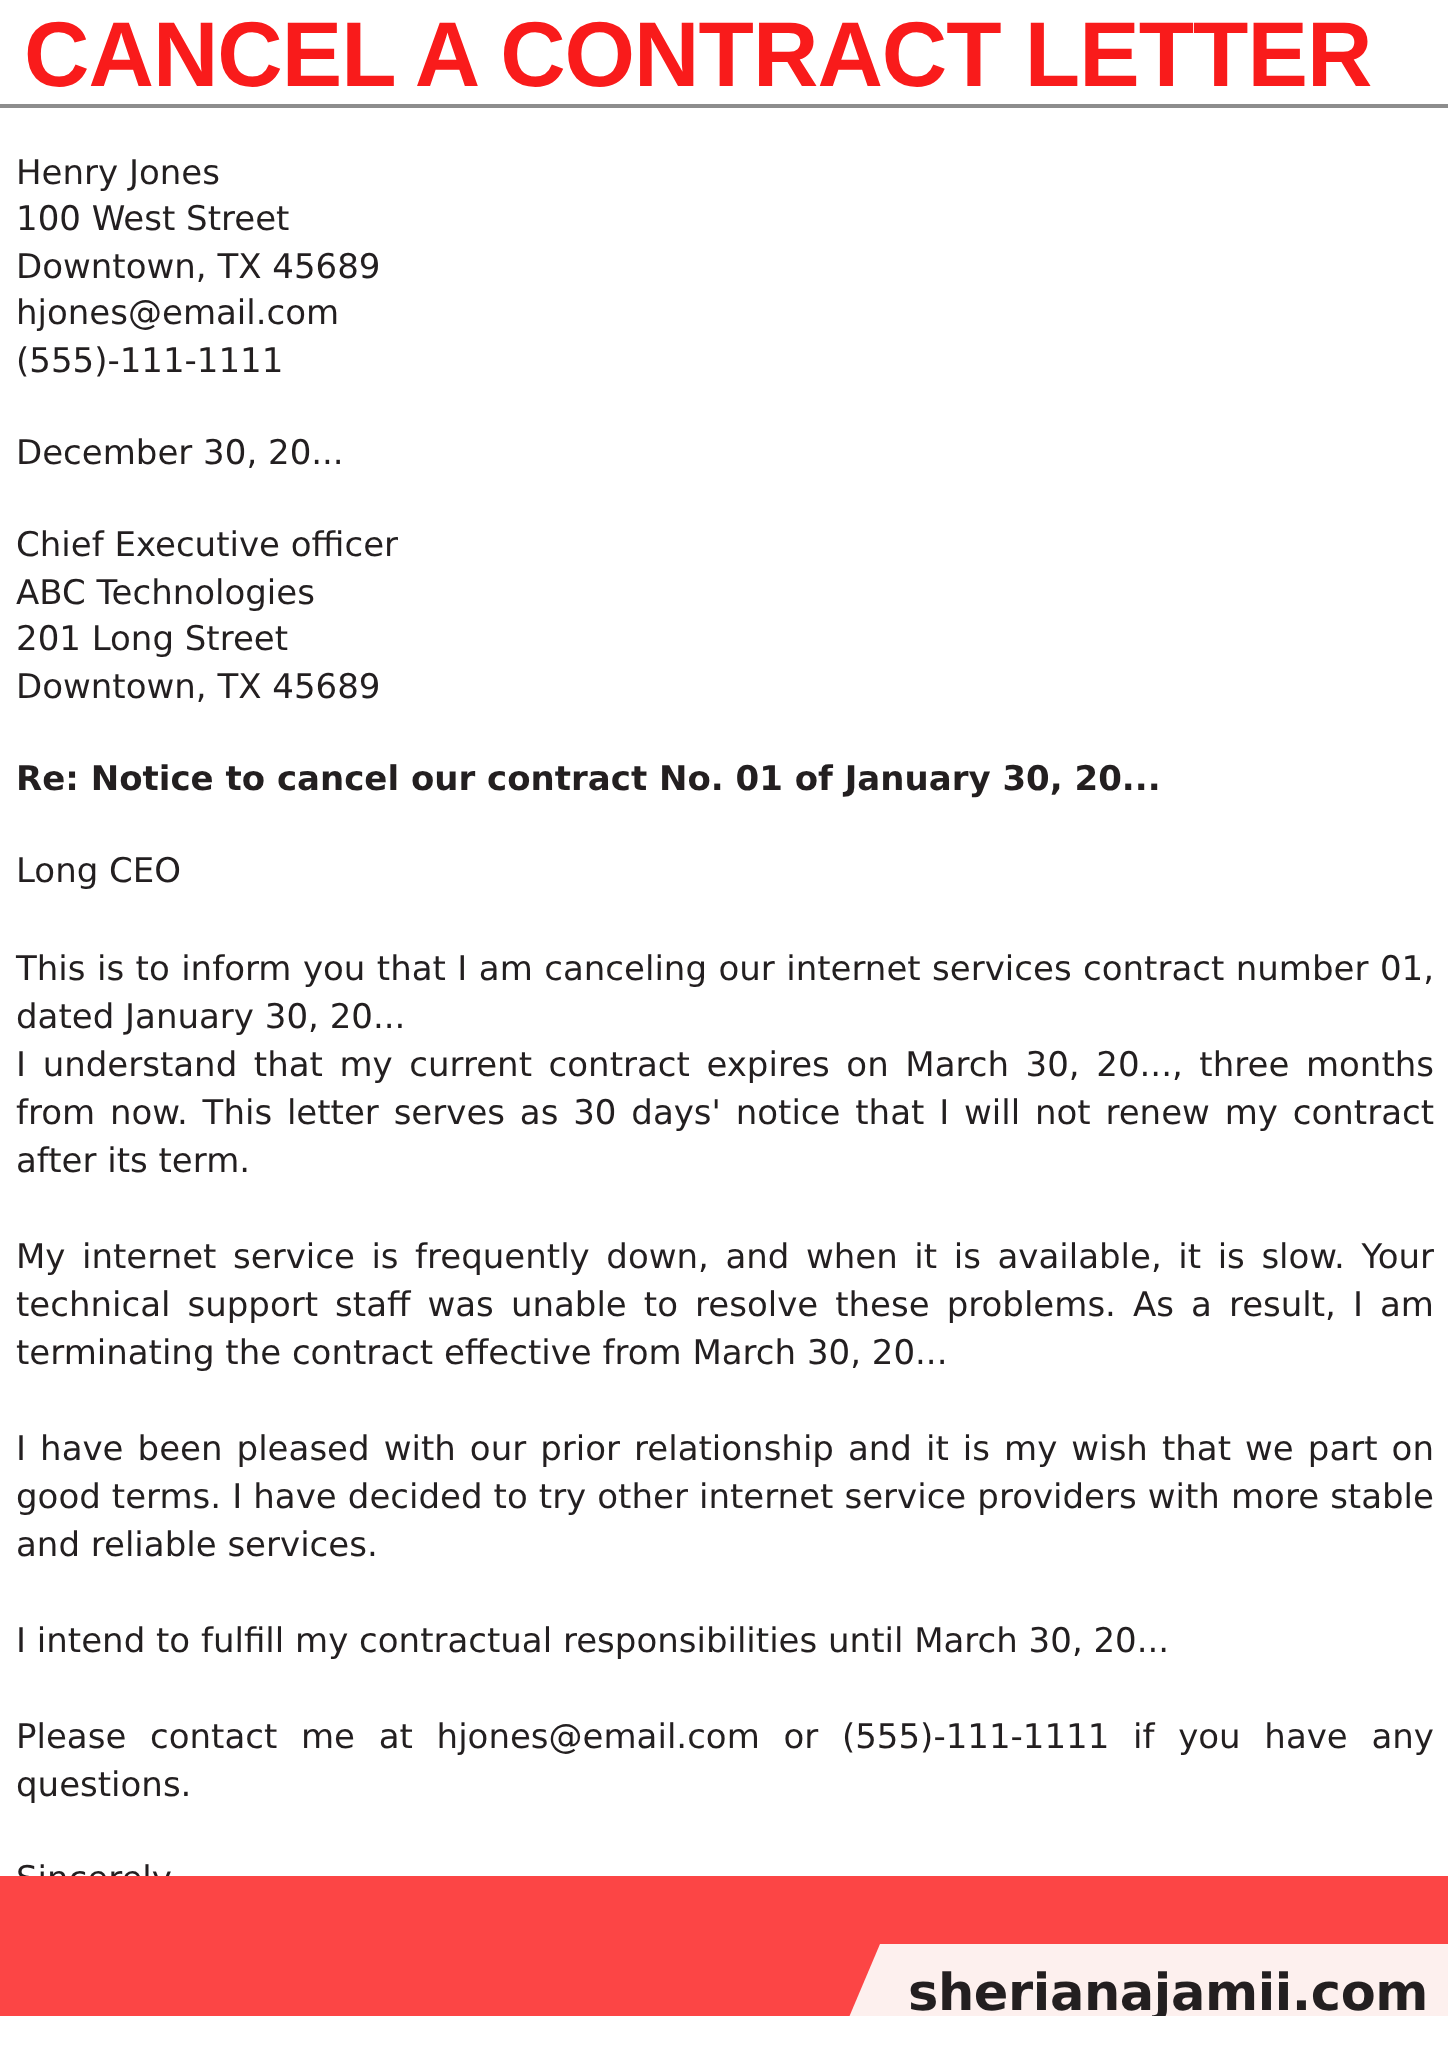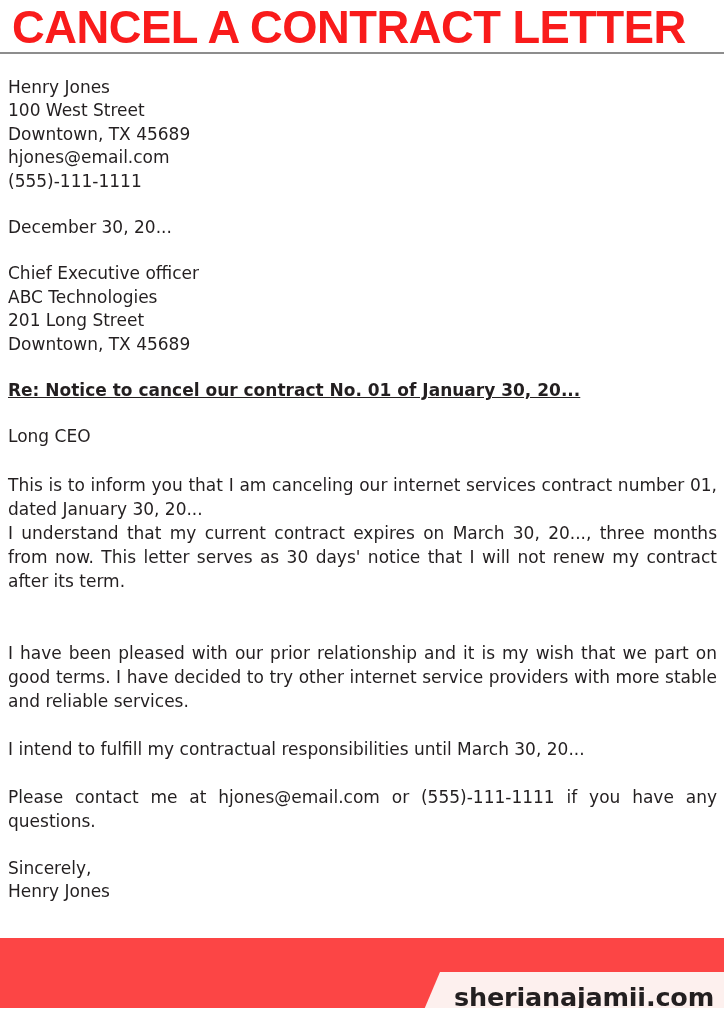--- a/index.html
+++ b/index.html
@@ -69,21 +69,20 @@
     text-align: justify;
     text-justify: inter-word;
     line-height: 24px;
   }
   .para-last-natural {
     text-align-last: left;
   }
   .subject {
     font-weight: bold;
     white-space: nowrap;
-    text-decoration: underline;
   }
 
   
   .footer {
     position: absolute;
     left: 0;
     top: 938px;
     width: 724px;
     height: 70px;
     background: #fc4545;
@@ -148,20 +147,21 @@
 
   <div class="line">Long CEO</div>
 
   <div class="spacer-md"></div>
 
   <p class="para para-last-natural">This is to inform you that I am canceling our internet services contract number 01, dated January 30, 20...</p>
   <p class="para">I understand that my current contract expires on March 30, 20..., three months from now. This letter serves as 30 days' notice that I will not renew my contract after its term.</p>
 
   <div class="spacer-md"></div>
 
+  <p class="para para-last-natural">My internet service is frequently down, and when it is available, it is slow. Your technical support staff was unable to resolve these problems. As a result, I am terminating the contract effective from March 30, 20...</p>
 
   <div class="spacer-md"></div>
 
   <p class="para para-last-natural">I have been pleased with our prior relationship and it is my wish that we part on good terms. I have decided to try other internet service providers with more stable and reliable services.</p>
 
   <div class="spacer-md"></div>
 
   <p class="para para-last-natural">I intend to fulfill my contractual responsibilities until March 30, 20...</p>
 
   <div class="spacer-md"></div>

